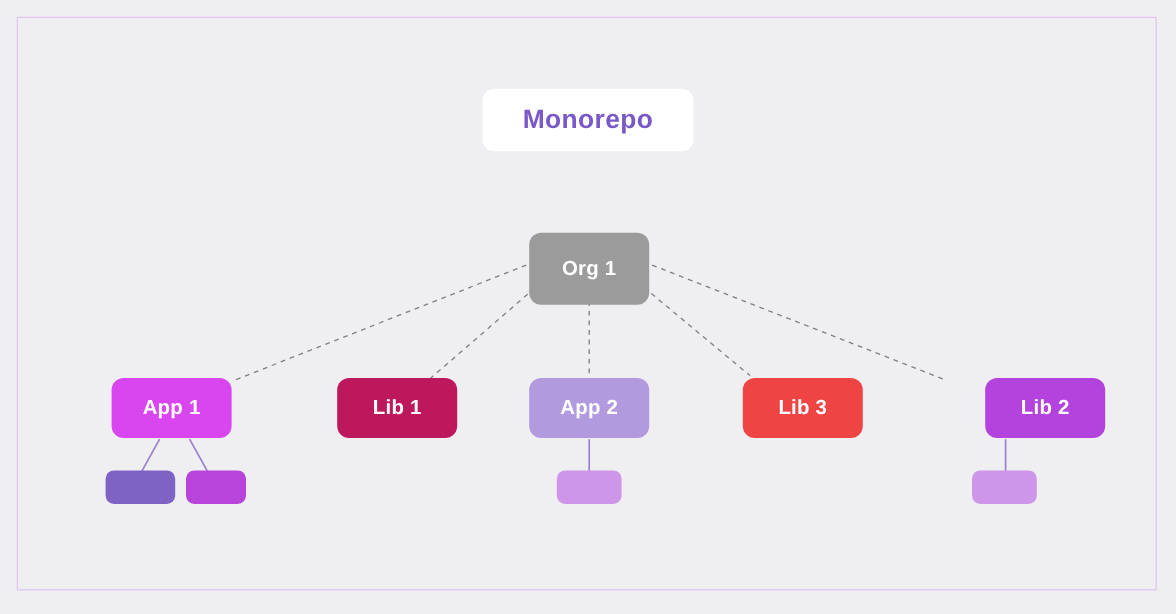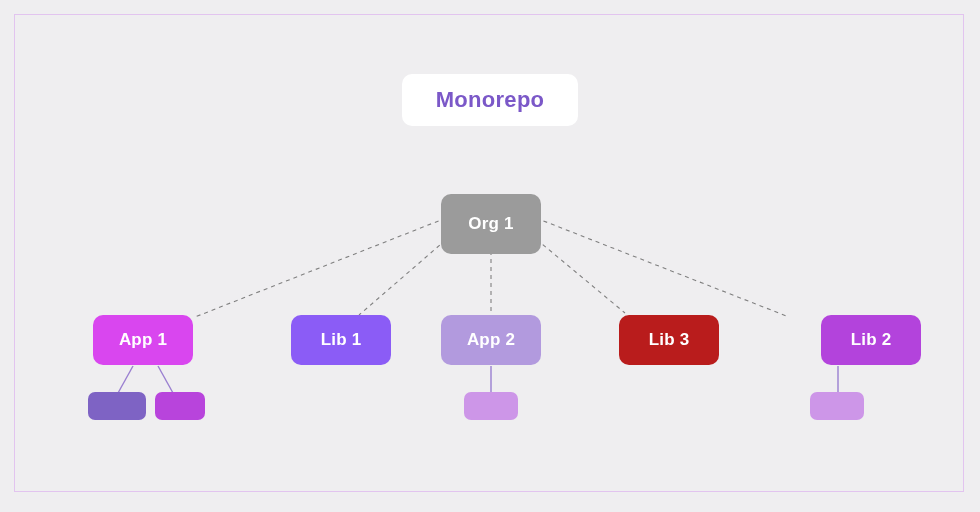--- a/index.html
+++ b/index.html
@@ -88,23 +88,23 @@
     height: 50px;
   }
 
   .leaf-node {
     top: 392px;
     height: 28px;
     border-radius: 7px;
   }
 
   #app1 { left: 93px;  background: #d946ef; }
-  #lib1 { left: 291px; background: #8b5cf6; }
+  #lib1 { left: 281px; background: #be185d; }
   #app2 { left: 441px; background: #b29ade; }
-  #lib3 { left: 619px; background: #b91c1c; }
+  #lib3 { left: 619px; background: #ef4444; }
   #lib2 { left: 789px; background: #b343dc; margin-left: 32px; }
 
   #app1-leaf-a { left: 88px;  width: 58px; background: #7e63c4; }
   #app1-leaf-b { left: 155px; width: 50px; background: #b844dc; }
   #app2-leaf-a { left: 464px; width: 54px; background: #cd96e8; }
   #lib2-leaf-a { left: 810px; width: 54px; background: #cd96e8; }
 </style>
 </head>
 <body>
 

